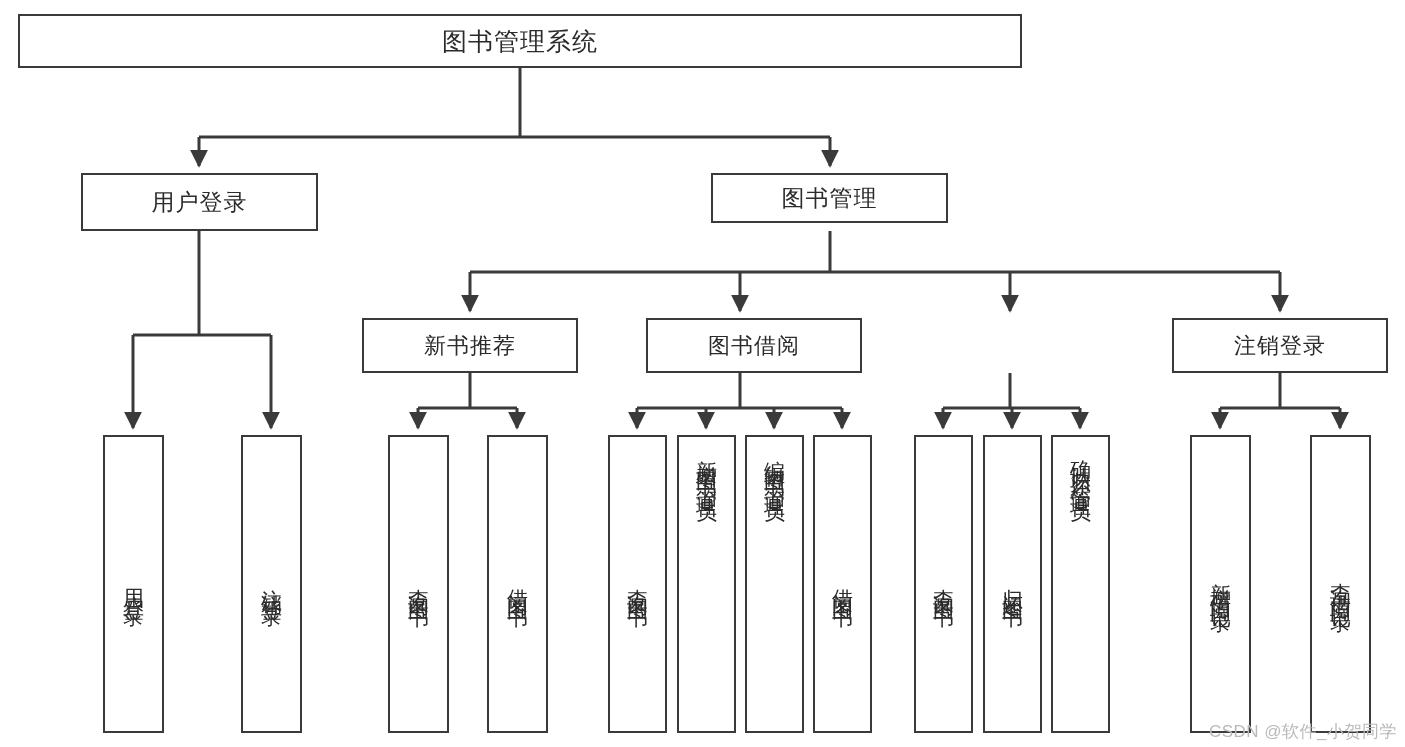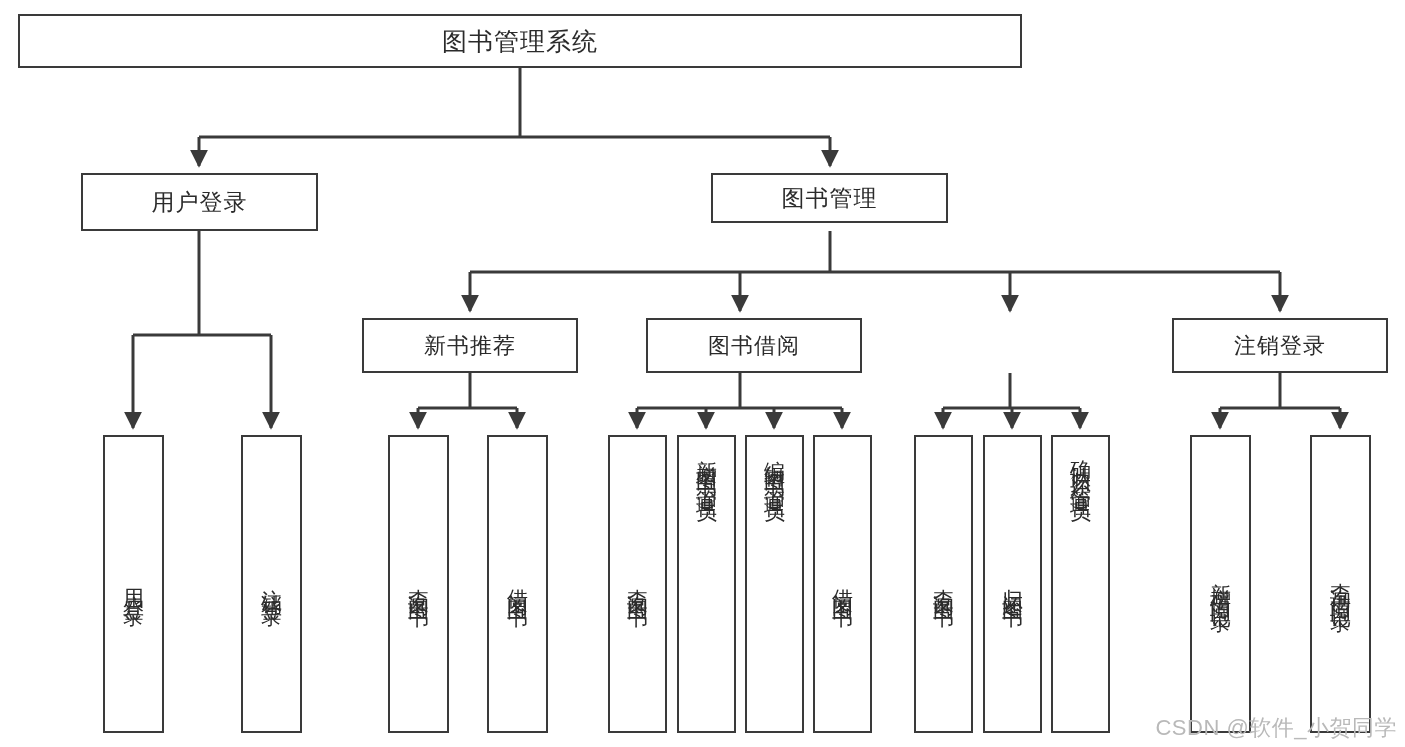--- a/index.html
+++ b/index.html
@@ -62,21 +62,21 @@
     color: #2b2b2b;
   }
   .htext {
     white-space: nowrap;
     letter-spacing: 1px;
   }
   .watermark {
     position: absolute;
     right: 8px;
     bottom: 4px;
-    font-size: 22px;
+    font-size: 17px;
     color: #b9b9b9;
     letter-spacing: 0.5px;
     white-space: nowrap;
   }
 </style>
 </head>
 <body>
 
 <div id="canvas">
 

